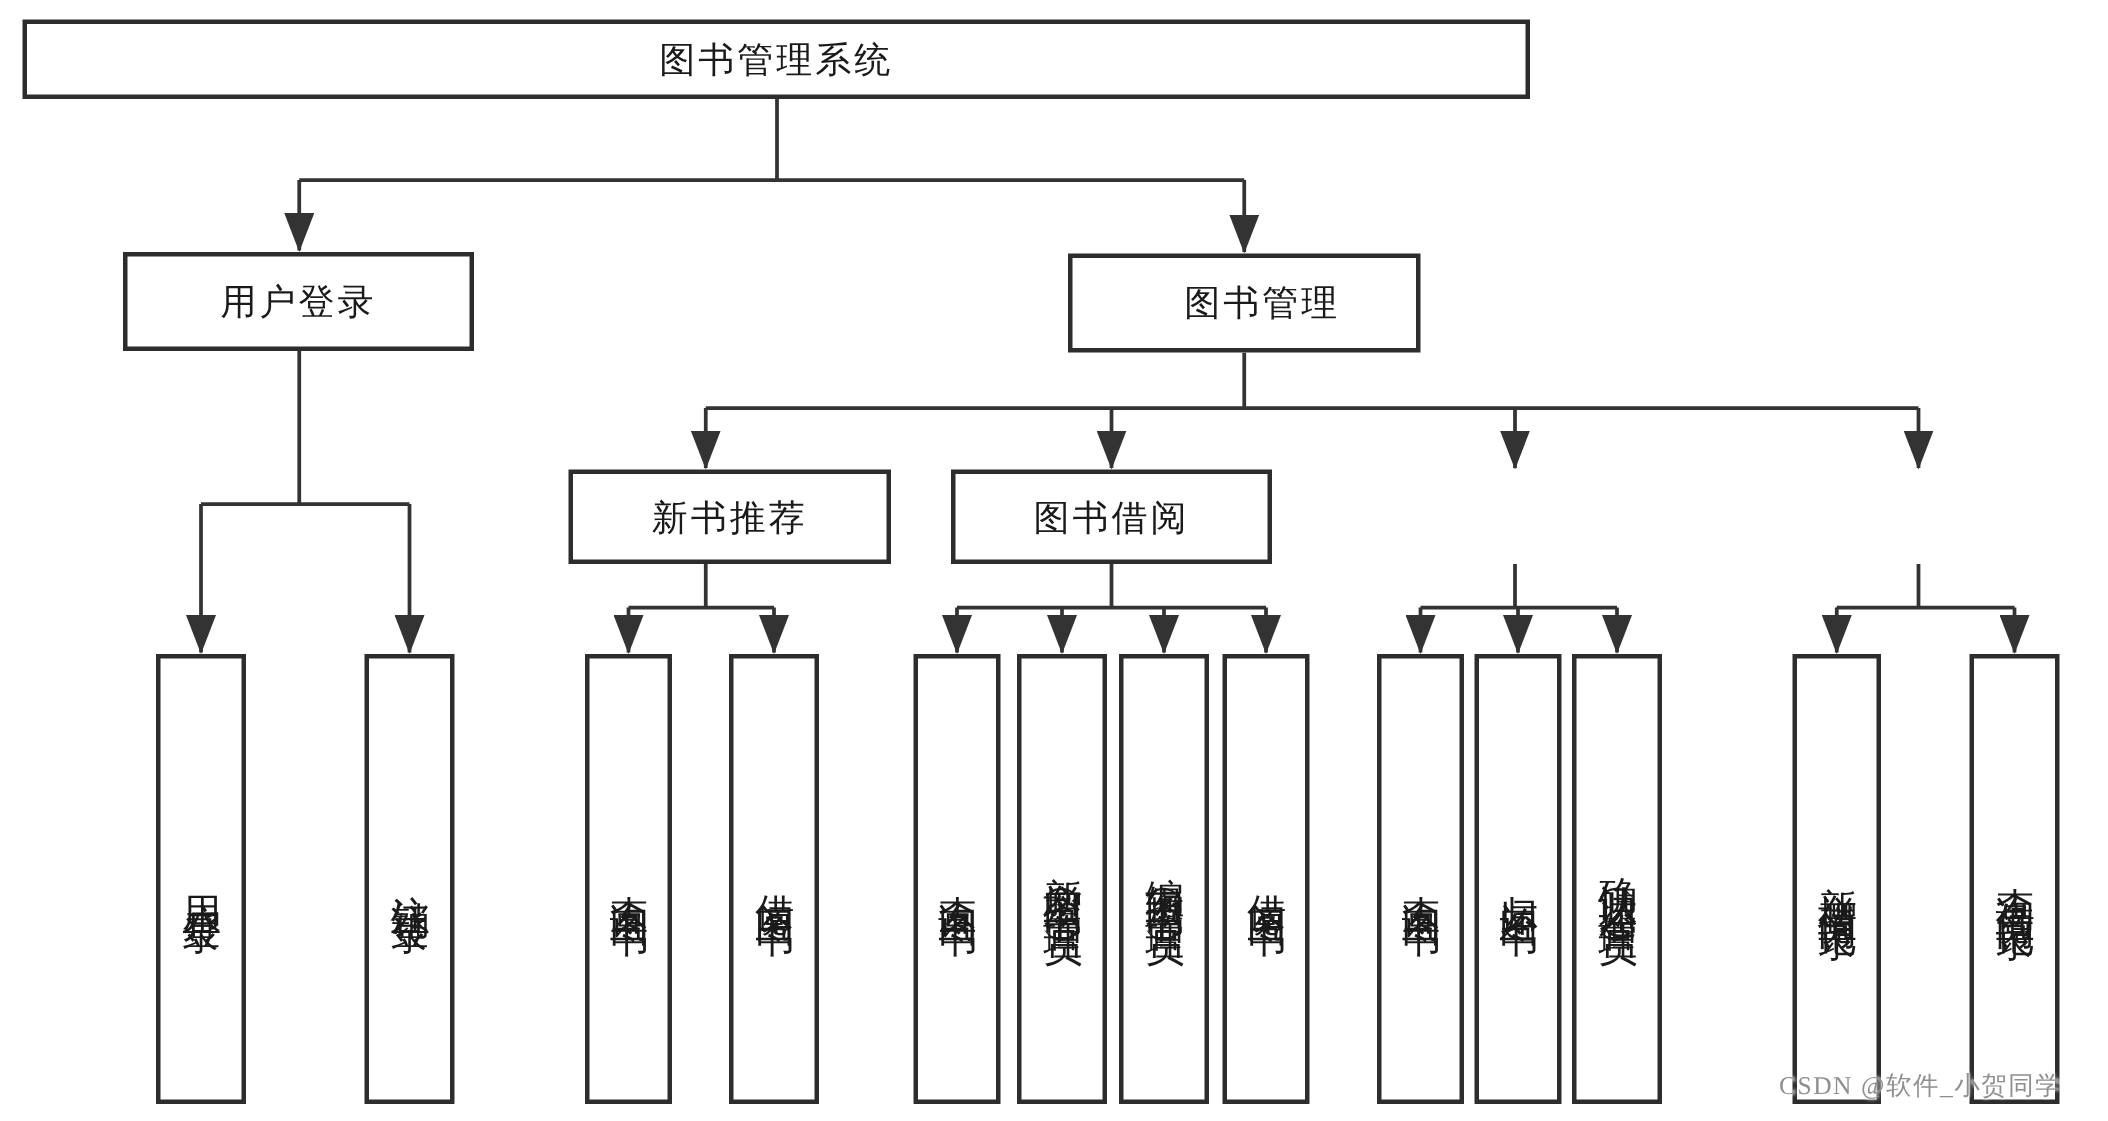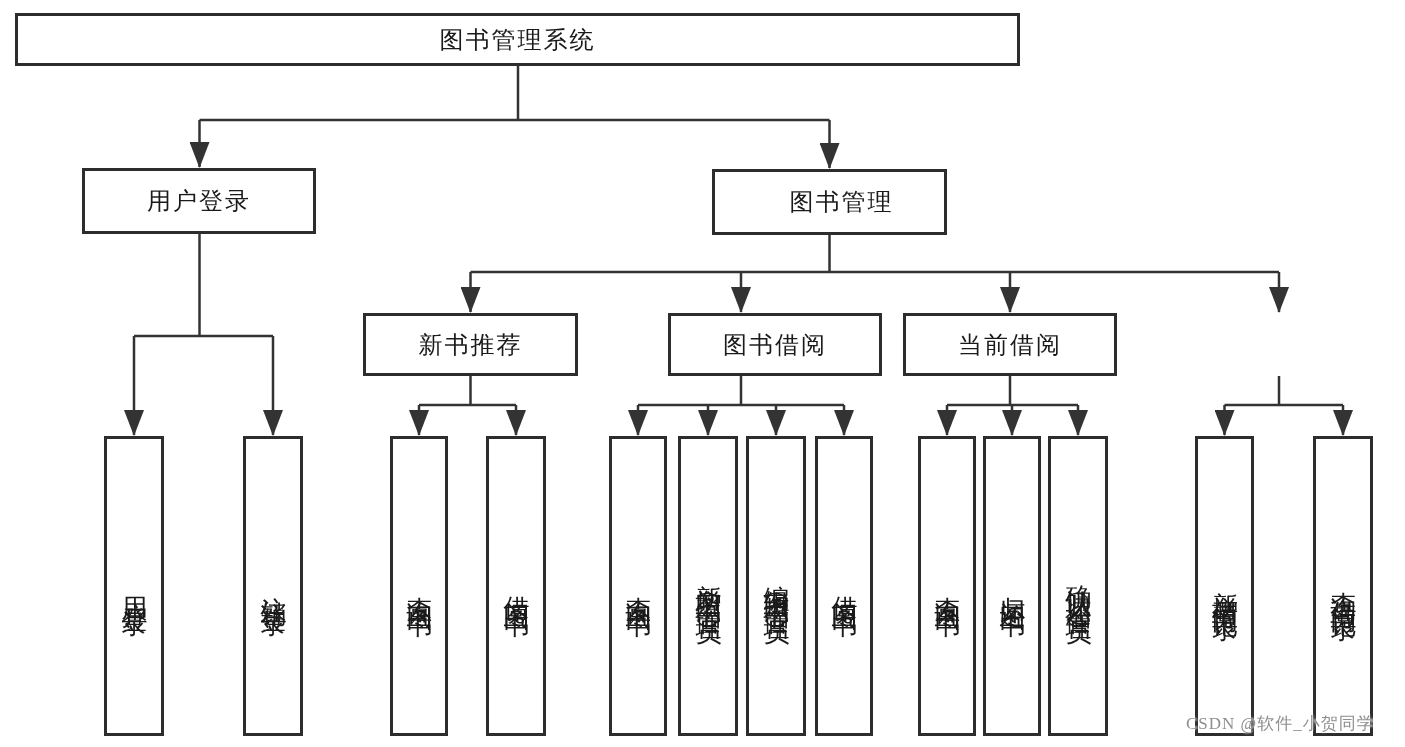--- a/index.html
+++ b/index.html
@@ -126,28 +126,25 @@
     <span>图书管理系统</span>
   </div>
 
   <div class="hbox" style="left:82px; top:168px; width:234px; height:66px;">
     <span>用户登录</span>
   </div>
   <div class="hbox" style="left:712px; top:169px; width:235px; height:66px;padding-left:24px;">
     <span>图书管理</span>
   </div>
 
-  <div class="hbox" style="left:363px; top:313px; width:215px; height:63px;">
+  <div class="hbox" style="left:379px; top:313px; width:215px; height:63px;">
     <span>新书推荐</span>
   </div>
-  <div class="hbox" style="left:668px; top:313px; width:214px; height:63px;">
+  <div class="hbox" style="left:634px; top:313px; width:214px; height:63px;">
     <span>图书借阅</span>
-  </div>
-  <div class="hbox" style="left:903px; top:313px; width:214px; height:63px;">
-    <span>当前借阅</span>
   </div>
 
   <div class="vbox" style="left:104px; top:436px; width:60px; height:300px;">
     <span class="vtext">用户登录</span>
   </div>
   <div class="vbox" style="left:243px; top:436px; width:60px; height:300px;">
     <span class="vtext">注销登录</span>
   </div>
 
   <div class="vbox" style="left:390px; top:436px; width:58px; height:300px;">

